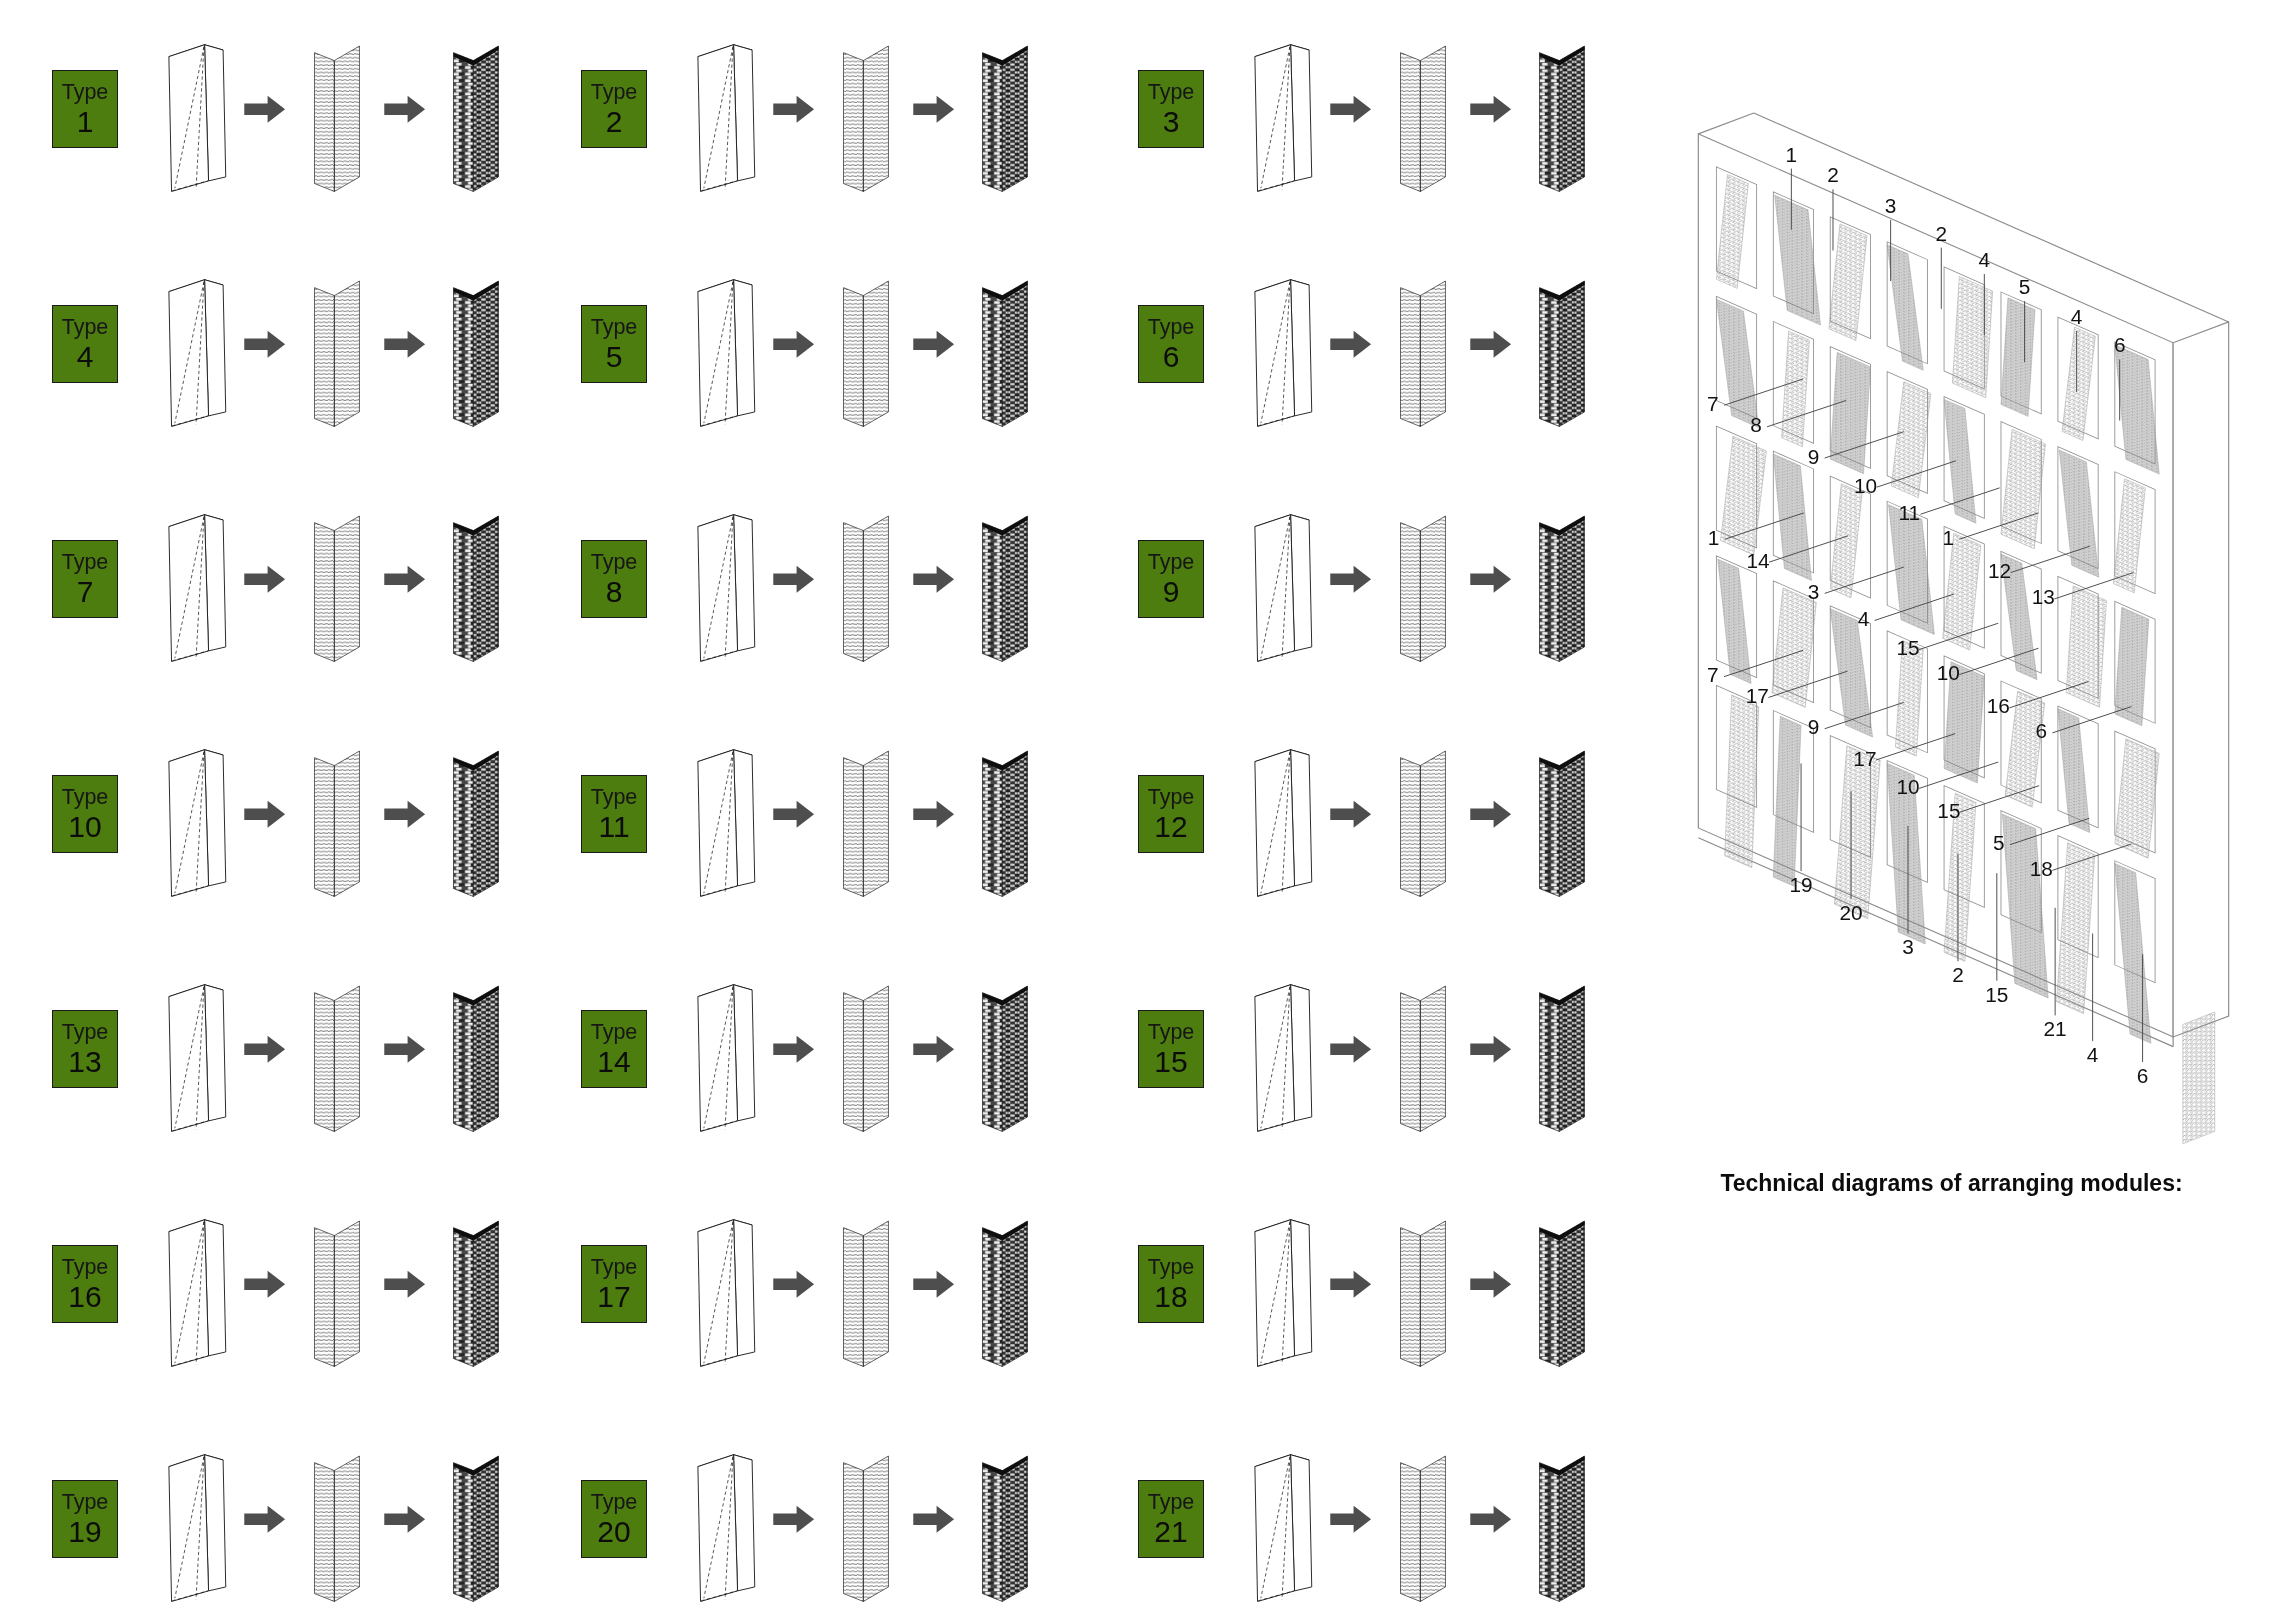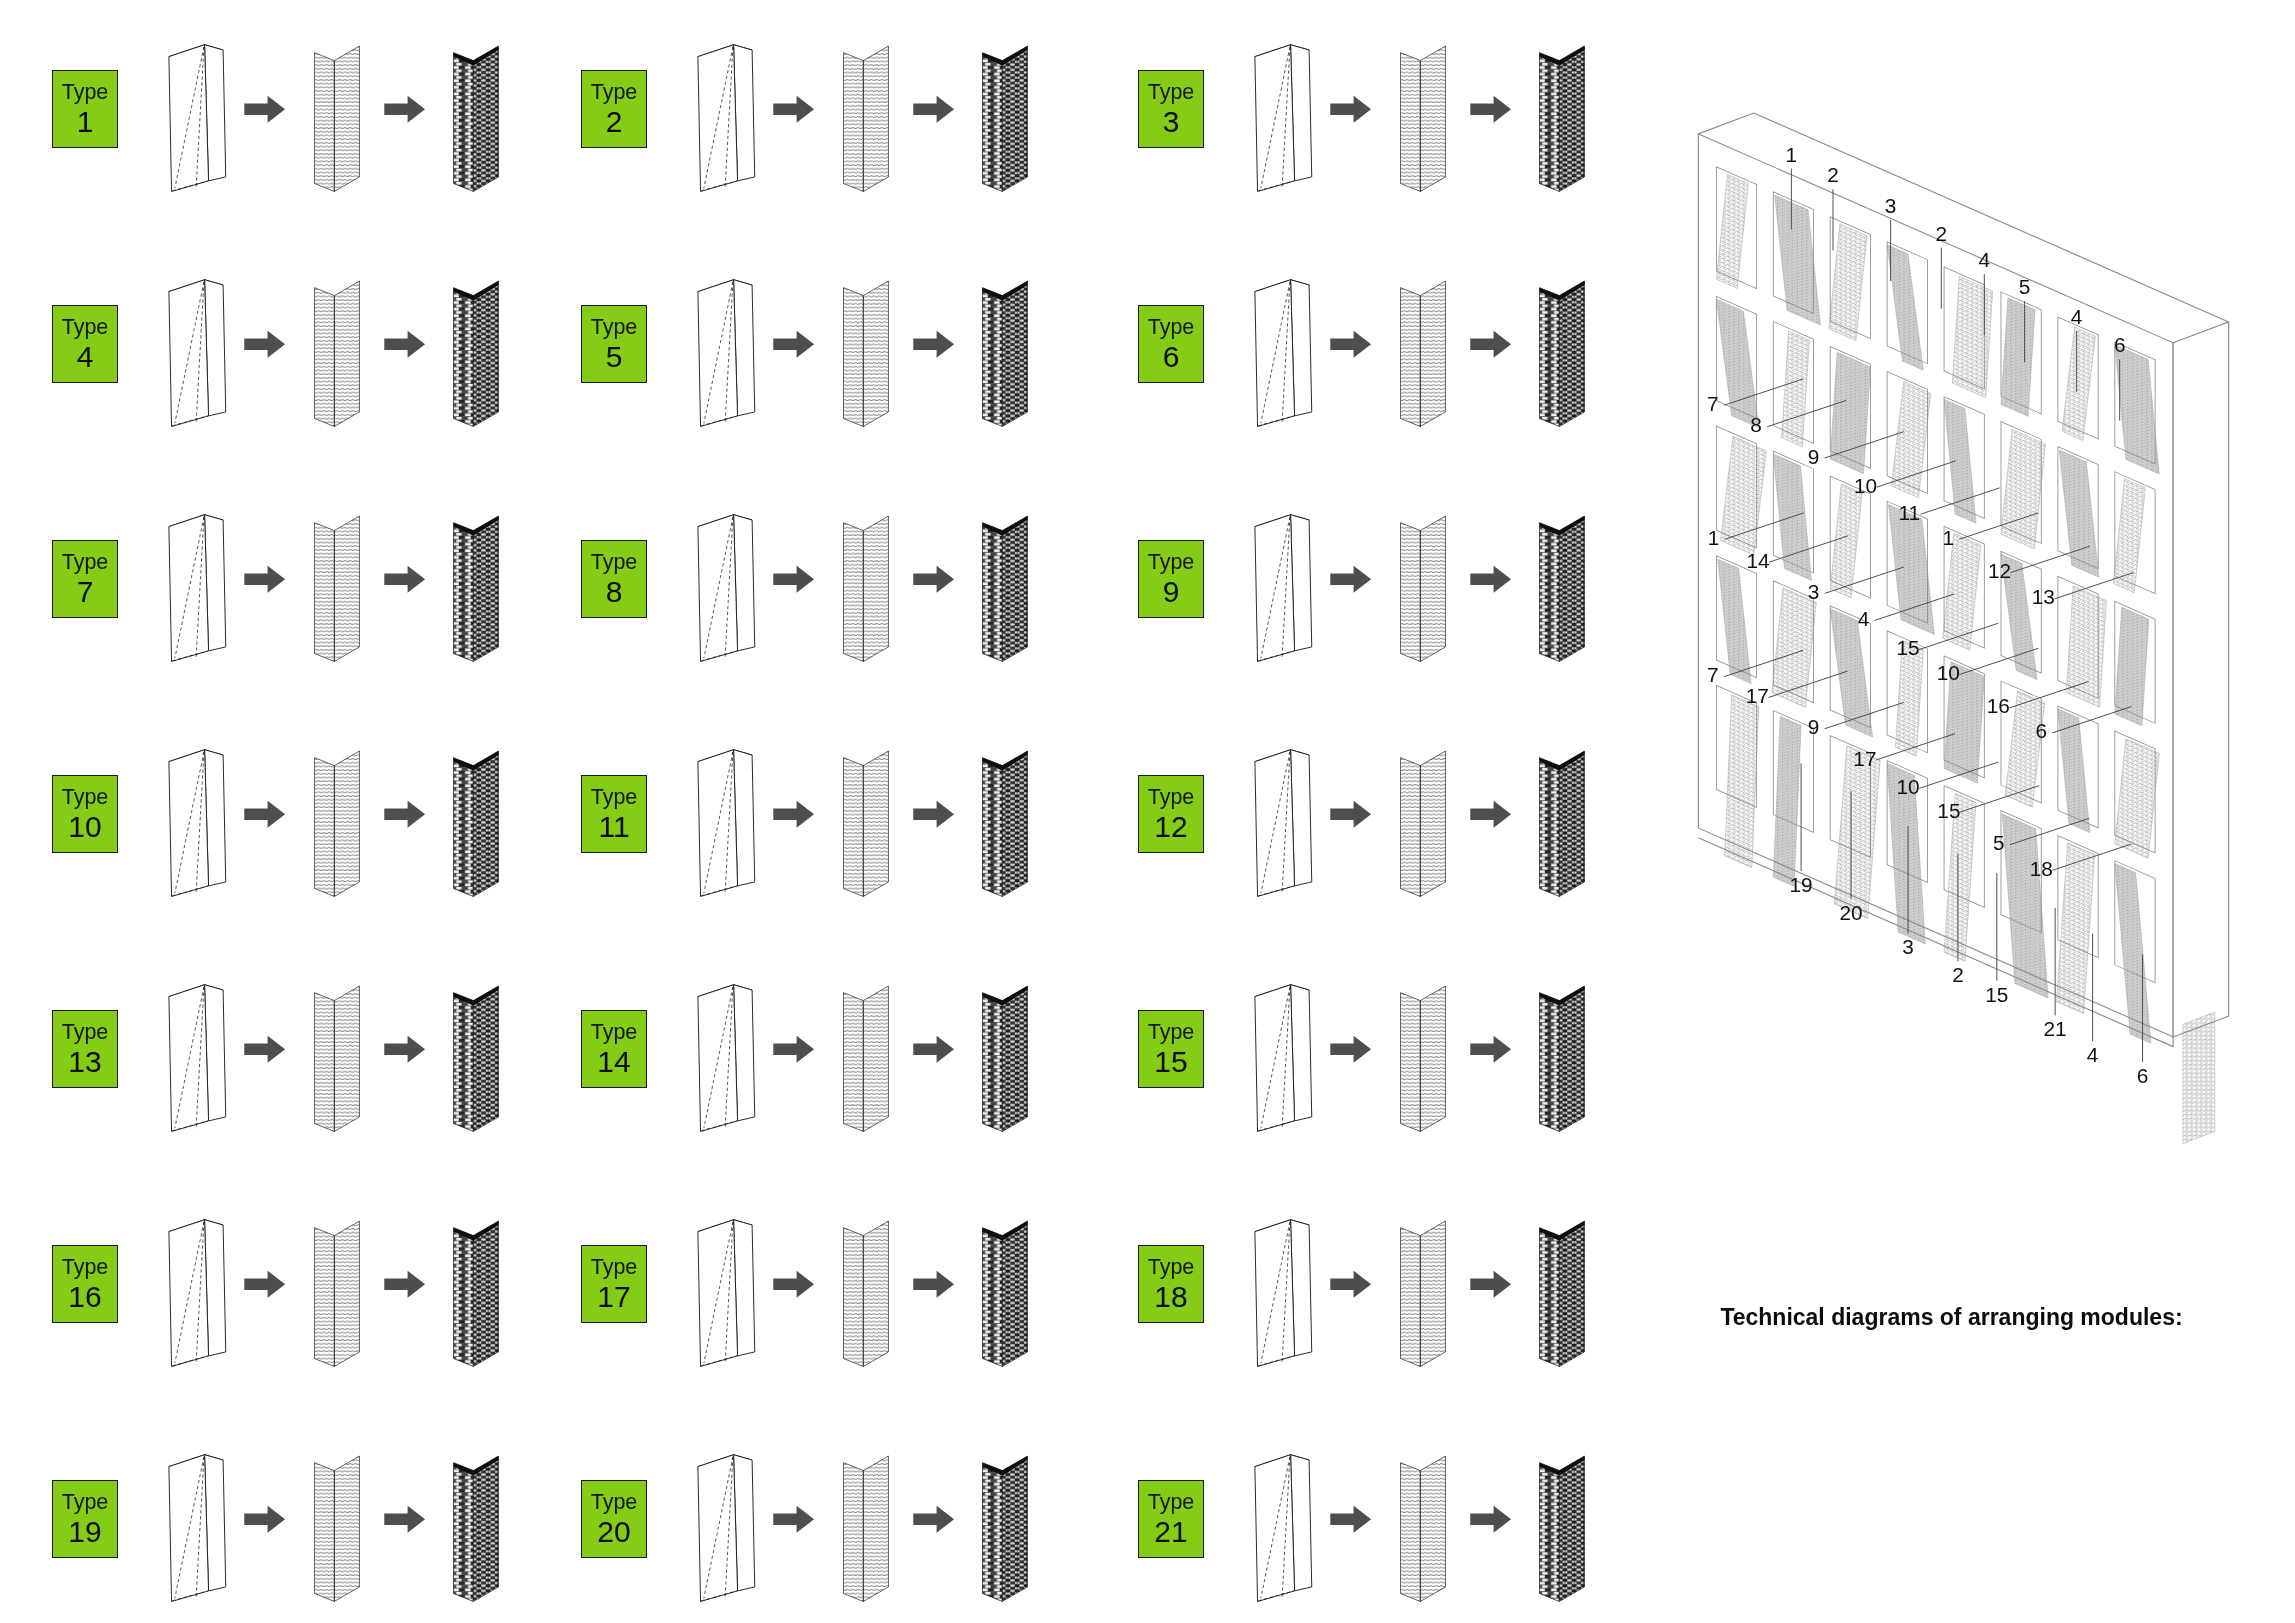--- a/index.html
+++ b/index.html
@@ -3,21 +3,21 @@
 <meta charset="utf-8">
 <style>
   html,body{margin:0;padding:0;background:#fff;}
   body{width:2295px;height:1623px;position:relative;overflow:hidden;
        font-family:"Liberation Sans",sans-serif;color:#141414;}
 
   
   .modules{position:absolute;left:38px;top:-8.3px;
            display:grid;grid-template-columns:529px 557px 464px;grid-auto-rows:235px;}
   .module-entry{display:flex;align-items:center;padding-left:14px;gap:9.7px;margin:0;}
-  .typebox{width:64px;height:76px;border:1.7px solid var(--ink);background:#84cc16;flex:0 0 auto;
+  .typebox{width:64px;height:76px;border:1.7px solid var(--ink);background:#4d7c0f;flex:0 0 auto;
            display:flex;flex-direction:column;align-items:center;justify-content:center;gap:3.5px;
            margin-right:29px;}
   .tword{font-size:21.5px;line-height:1;color:#161616;}
   .tnum{font-size:30px;line-height:1;color:#0c0c0c;}
   .mod3d{width:78px;height:167px;flex:0 0 auto;}
   .arrow-svg{width:42px;height:28.5px;flex:0 0 auto;}
   .arrow-svg polygon{fill:var(--arrow);}
   .wire{fill:#fff;stroke:var(--ink);stroke-width:1.4;stroke-linejoin:round;}
   .wire-dash{fill:none;stroke:var(--ink);stroke-width:1.1;stroke-dasharray:5 4;}
   .faceL,.faceR{stroke:var(--ink);stroke-width:1;}
@@ -31,21 +31,21 @@
   
   #facade-svg{position:absolute;left:1631px;top:97px;width:665px;height:1083px;}
   .frame{fill:#fff;stroke:var(--frame);stroke-width:1.7;}
   .opening{fill:#fff;stroke:var(--frame);stroke-width:1.2;}
   .frameline{stroke:var(--frame);stroke-width:1.7;fill:#fff;}
   .panel{stroke:#9a9a9a;stroke-width:.6;}
   .leader{stroke:var(--leader);stroke-width:1.4;}
   .fnum{font-size:30px;fill:#121212;text-anchor:middle;}
 
   
-  .desc{position:absolute;left:1701px;top:1304px;width:501px;text-align:center;}
+  .desc{position:absolute;left:1701px;top:1170px;width:501px;text-align:center;}
   .desc h2{font-size:23px;margin:0 0 21px 0;color:#0c0c0c;}
   .desc p{font-size:21px;line-height:1.5;margin:0;color:#101010;}
 </style>
 </head>
 <body>
 
 <svg width="0" height="0" style="position:absolute" aria-hidden="true">
   <defs>
     <pattern id="mHatchA" width="8" height="5.6" patternUnits="userSpaceOnUse">
       <path d="M0,3.6 L8,2.2" style="stroke:#2d2d2d;stroke-width:.9;fill:none"></path>

